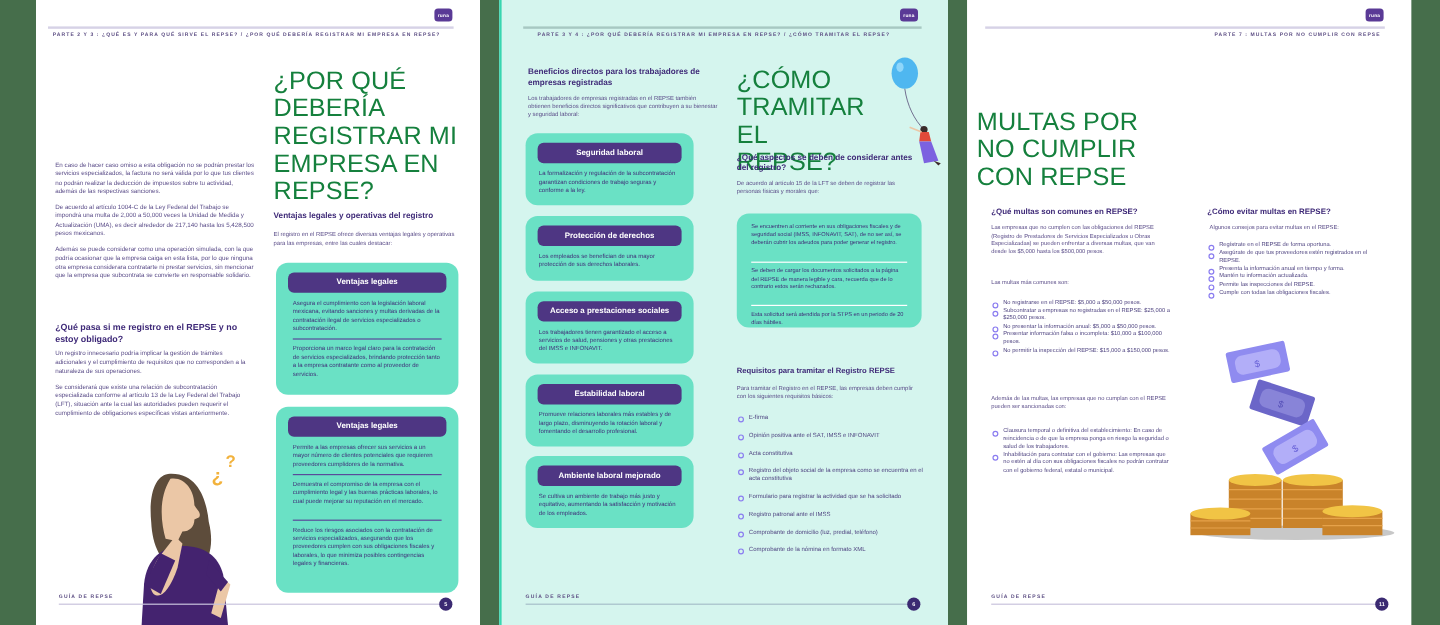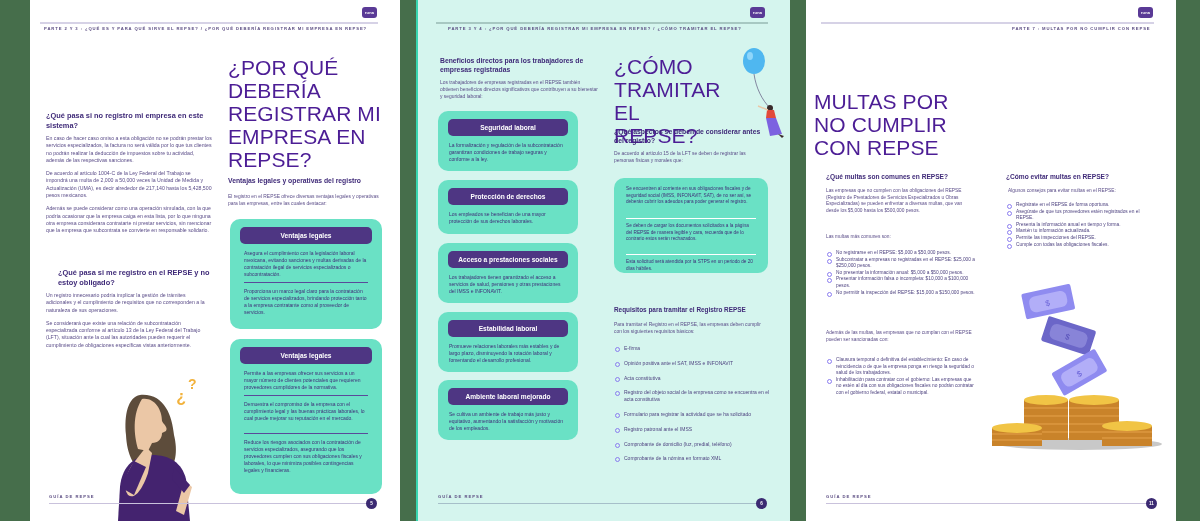--- a/index.html
+++ b/index.html
@@ -7,21 +7,21 @@
 .stage{position:relative;width:1200px;height:521px;background:#ffffff}
 .gapbar{position:absolute;top:0;height:521px;background:#466e4b}
 .page{position:absolute;top:0;height:521px;overflow:hidden}
 .p1{left:30px;width:370px;background:#ffffff}
 .p2{left:416px;width:374px;background:#d5f5ee;border-left:2px solid #38d6b0}
 .p3{left:806px;width:370px;background:#ffffff}
 .logo{position:absolute;top:7px;width:15px;height:11px;background:#5a3a96;border-radius:3px;color:#fff;font-size:4px;font-weight:bold;display:flex;align-items:center;justify-content:center;letter-spacing:0.2px}
 .hrule{position:absolute;top:22px;height:1.5px;background:#d6d2e6}
 .p2 .hrule{background:#a7c8c2}
 .crumb{position:absolute;top:26px;font-size:4.2px;font-weight:bold;color:#5b4c82;letter-spacing:0.9px;white-space:nowrap}
-.bigtitle{position:absolute;color:#4c1d95;font-size:21px;line-height:23px;font-weight:normal;letter-spacing:0.1px}
+.bigtitle{position:absolute;color:#15803d;font-size:21px;line-height:23px;font-weight:normal;letter-spacing:0.1px}
 .h3{position:absolute;color:#3f2a78;font-size:7.4px;font-weight:bold;line-height:9.6px}
 .txt{position:absolute;color:#5a4c88;font-size:5.2px;line-height:7.3px}
 .txt p{margin-bottom:6px}
 .card{position:absolute;background:#6ae1c5;border-radius:10px}
 .pill{position:absolute;left:10px;right:10px;height:17px;background:#4e3683;border-radius:5px;color:#ffffff;font-size:6.6px;font-weight:bold;display:flex;align-items:center;justify-content:center}
 .cardtxt{position:absolute;left:14px;right:14px;color:#3f2f78;font-size:5px;line-height:6.9px}
 .divider{position:absolute;left:14px;right:14px;height:1px;background:#5a4a9a}
 .p2 .divider{background:#ffffff}
 .bul{position:absolute;color:#4f4480;font-size:5px;line-height:6.8px}
 .bul li{list-style:none;position:relative;padding-left:10px}
@@ -39,27 +39,26 @@
   <div class="gapbar" style="left:0;width:30px"></div>
   <div class="gapbar" style="left:400px;width:16px"></div>
   <div class="gapbar" style="left:790px;width:16px"></div>
   <div class="gapbar" style="left:1176px;width:24px"></div>
 
   <div class="page p1">
     <div class="logo" style="left:332px">runa</div>
     <div class="hrule" style="left:10px;width:338px"></div>
     <div class="crumb" style="left:14px">PARTE 2 Y 3 : ¿QUÉ ES Y PARA QUÉ SIRVE EL REPSE? / ¿POR QUÉ DEBERÍA REGISTRAR MI EMPRESA EN REPSE?</div>
 
-    <div class="h3" style="left:16px;top:111px;width:160px">¿Qué pasa si no registro mi empresa en este sistema?</div>
     <div class="txt" style="left:16px;top:135px;width:166px">
       <p>En caso de hacer caso omiso a esta obligación no se podrán prestar los servicios especializados, la factura no será válida por lo que tus clientes no podrán realizar la deducción de impuestos sobre tu actividad, además de las respectivas sanciones.</p>
       <p>De acuerdo al artículo 1004-C de la Ley Federal del Trabajo se impondrá una multa de 2,000 a 50,000 veces la Unidad de Medida y Actualización (UMA), es decir alrededor de 217,140 hasta los 5,428,500 pesos mexicanos.</p>
       <p>Además se puede considerar como una operación simulada, con la que podría ocasionar que la empresa caiga en esta lista, por lo que ninguna otra empresa considerara contratarte ni prestar servicios, sin mencionar que la empresa que subcontrata se convierte en responsable solidario.</p>
     </div>
-    <div class="h3" style="left:28px;top:268px;width:160px">¿Qué pasa si me registro en el REPSE y no estoy obligado?</div>
+    <div class="h3" style="left:16px;top:268px;width:160px">¿Qué pasa si me registro en el REPSE y no estoy obligado?</div>
     <div class="txt" style="left:16px;top:292px;width:166px">
       <p>Un registro innecesario podría implicar la gestión de trámites adicionales y el cumplimiento de requisitos que no corresponden a la naturaleza de sus operaciones.</p>
       <p>Se considerará que existe una relación de subcontratación especializada conforme al artículo 13 de la Ley Federal del Trabajo (LFT), situación ante la cual las autoridades pueden requerir el cumplimiento de obligaciones específicas vistas anteriormente.</p>
     </div>
 
     <svg style="left:60px;top:375px" width="130" height="146" viewBox="0 0 130 146">
       <path d="M50 20 C38 22 34 40 36 60 C37 80 44 95 58 98 L76 98 C86 92 88 76 84 60 C82 40 74 18 50 20 Z" fill="#5d4c3b"></path>
       <path d="M52 24 C64 22 72 34 72 46 C74 50 78 52 76 56 L72 58 C72 64 68 68 62 68 L58 76 L48 74 C44 60 42 40 52 24 Z" fill="#ebc7a6"></path>
       <path d="M30 112 C32 90 46 80 62 80 C80 80 92 88 96 104 L100 146 L28 146 Z" fill="#44236f"></path>
       <path d="M42 90 C36 100 32 112 38 120 C46 126 54 110 58 98 L62 78 L56 72 Z" fill="#ebc7a6"></path>

